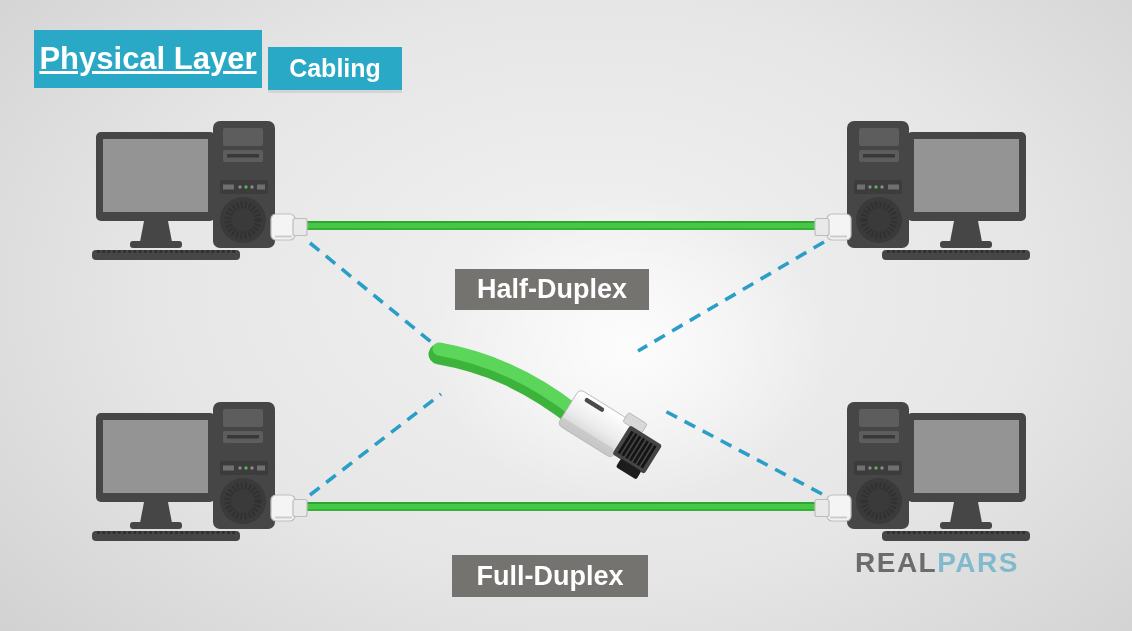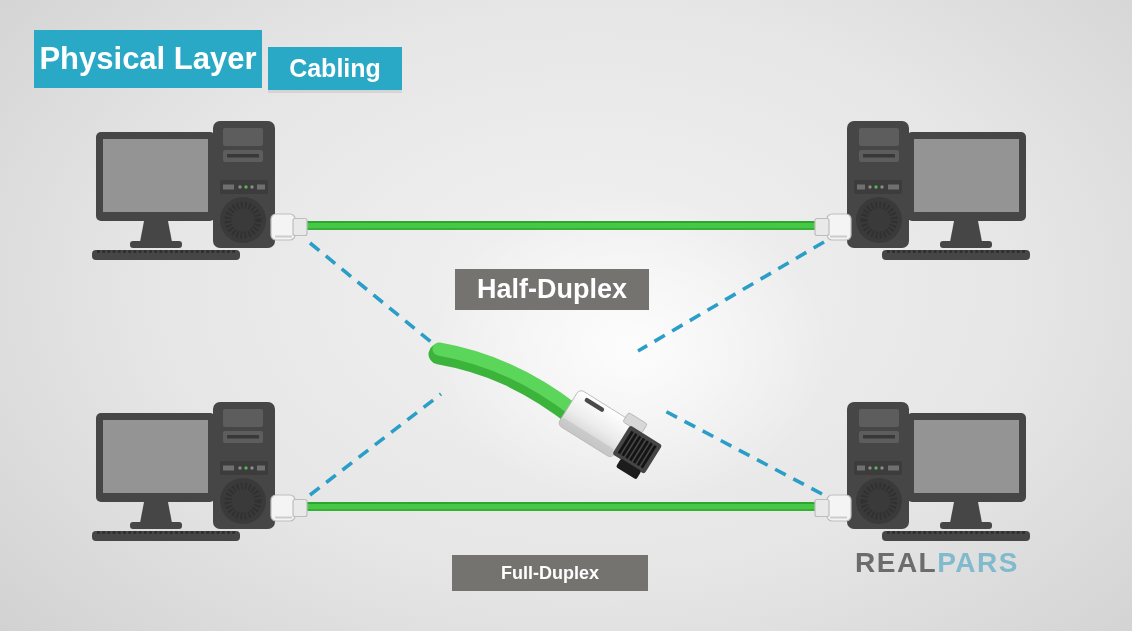--- a/index.html
+++ b/index.html
@@ -12,24 +12,24 @@
     position:absolute;left:430px;top:195px;width:400px;height:310px;
     background:radial-gradient(closest-side, rgba(255,255,255,.85), rgba(255,255,255,0));
     pointer-events:none;
   }
   .badge{
     position:absolute;display:flex;align-items:center;justify-content:center;
     color:#ffffff;font-weight:bold;white-space:nowrap;
   }
   .badge-cyan{background:#29a9c6;}
   .badge-gray{background:#757370;text-align:center;}
-  #title-badge{left:34px;top:30px;width:228px;height:58px;font-size:31px;}
+  #title-badge{left:34px;top:30px;width:228px;height:58px;font-size:31px;text-decoration:underline;}
   #subtitle-badge{left:268px;top:47px;width:134px;height:43px;font-size:25px;box-shadow:0 3px 0 rgba(0,0,0,0.08);}
   #half-duplex-badge{left:455px;top:269px;width:194px;height:41px;font-size:27px;}
-  #full-duplex-badge{left:452px;top:555px;width:196px;height:36px;font-size:18px;}
+  #full-duplex-badge{left:452px;top:555px;width:196px;height:42px;font-size:27px;}
   .pc{position:absolute;width:250px;height:155px;}
   .pc.flip{transform:scaleX(-1);}
   #pc-top-left{left:82px;top:112px;}
   #pc-top-right{left:790px;top:112px;}
   #pc-bottom-left{left:82px;top:393px;}
   #pc-bottom-right{left:790px;top:393px;}
   .cable{
     position:absolute;height:9px;border-radius:2px;
     background:linear-gradient(#2ea52e 0 22%, #46c746 22% 78%, #36b036 78% 100%);
   }

